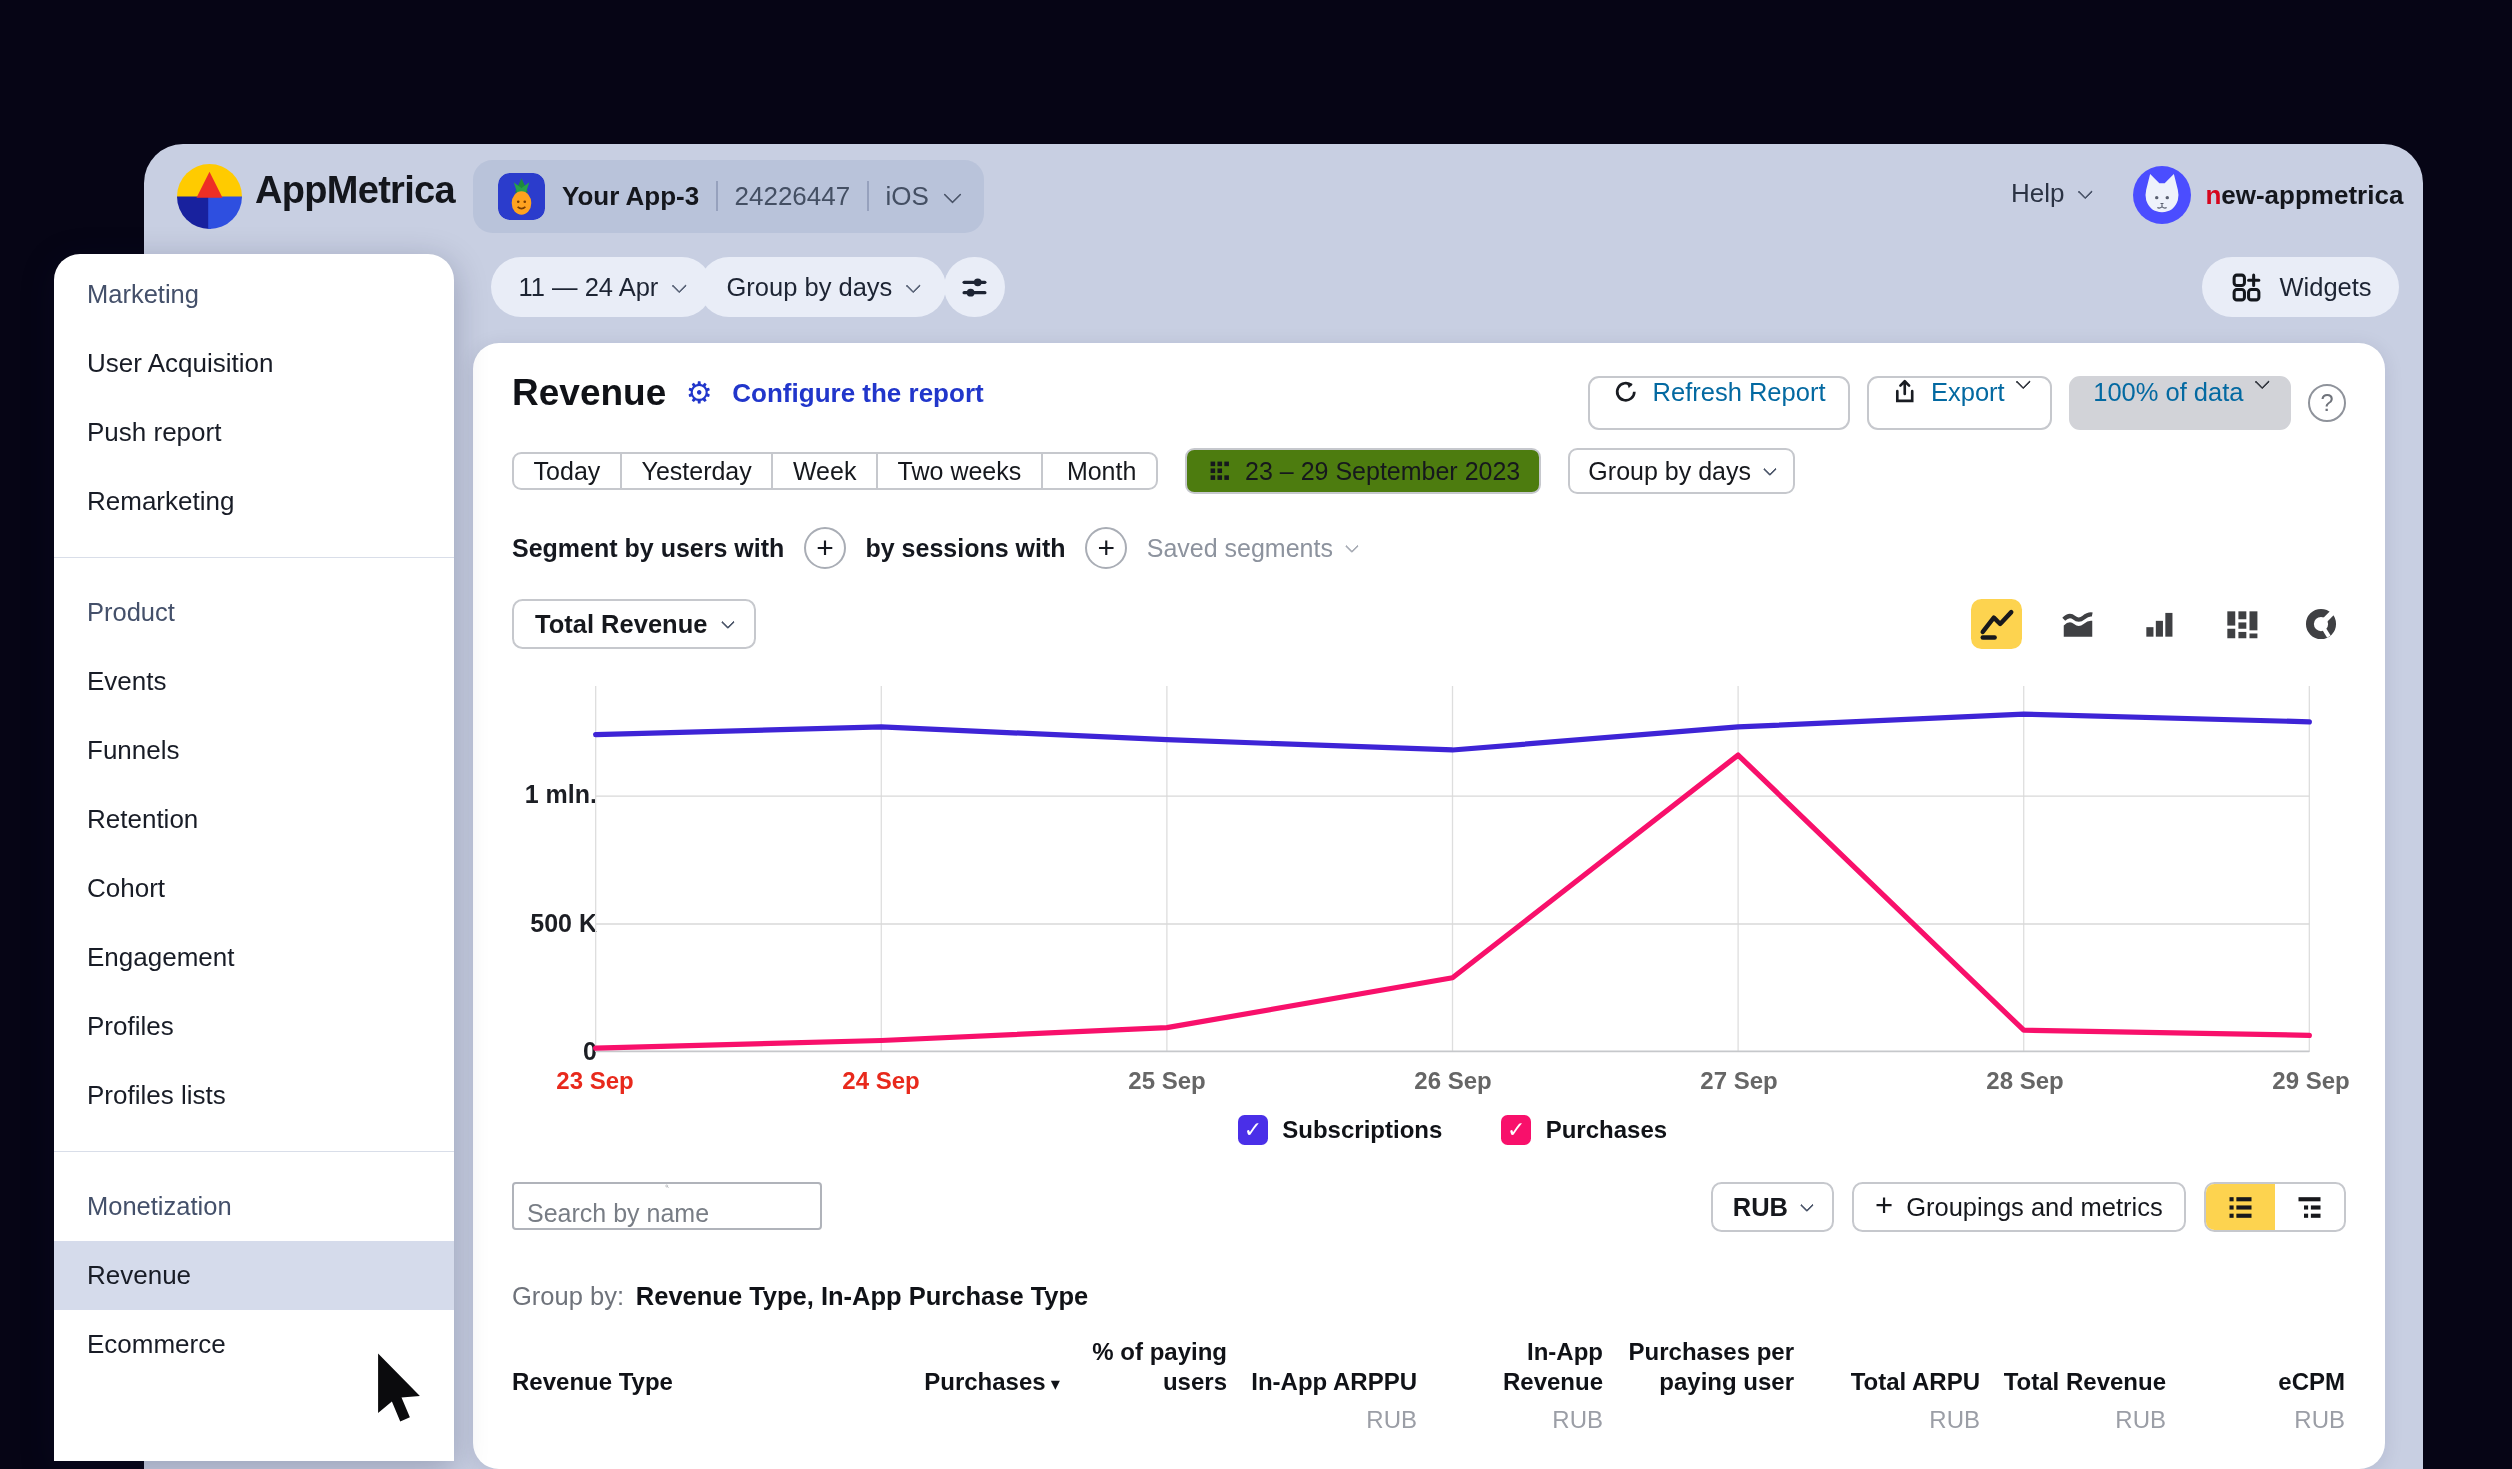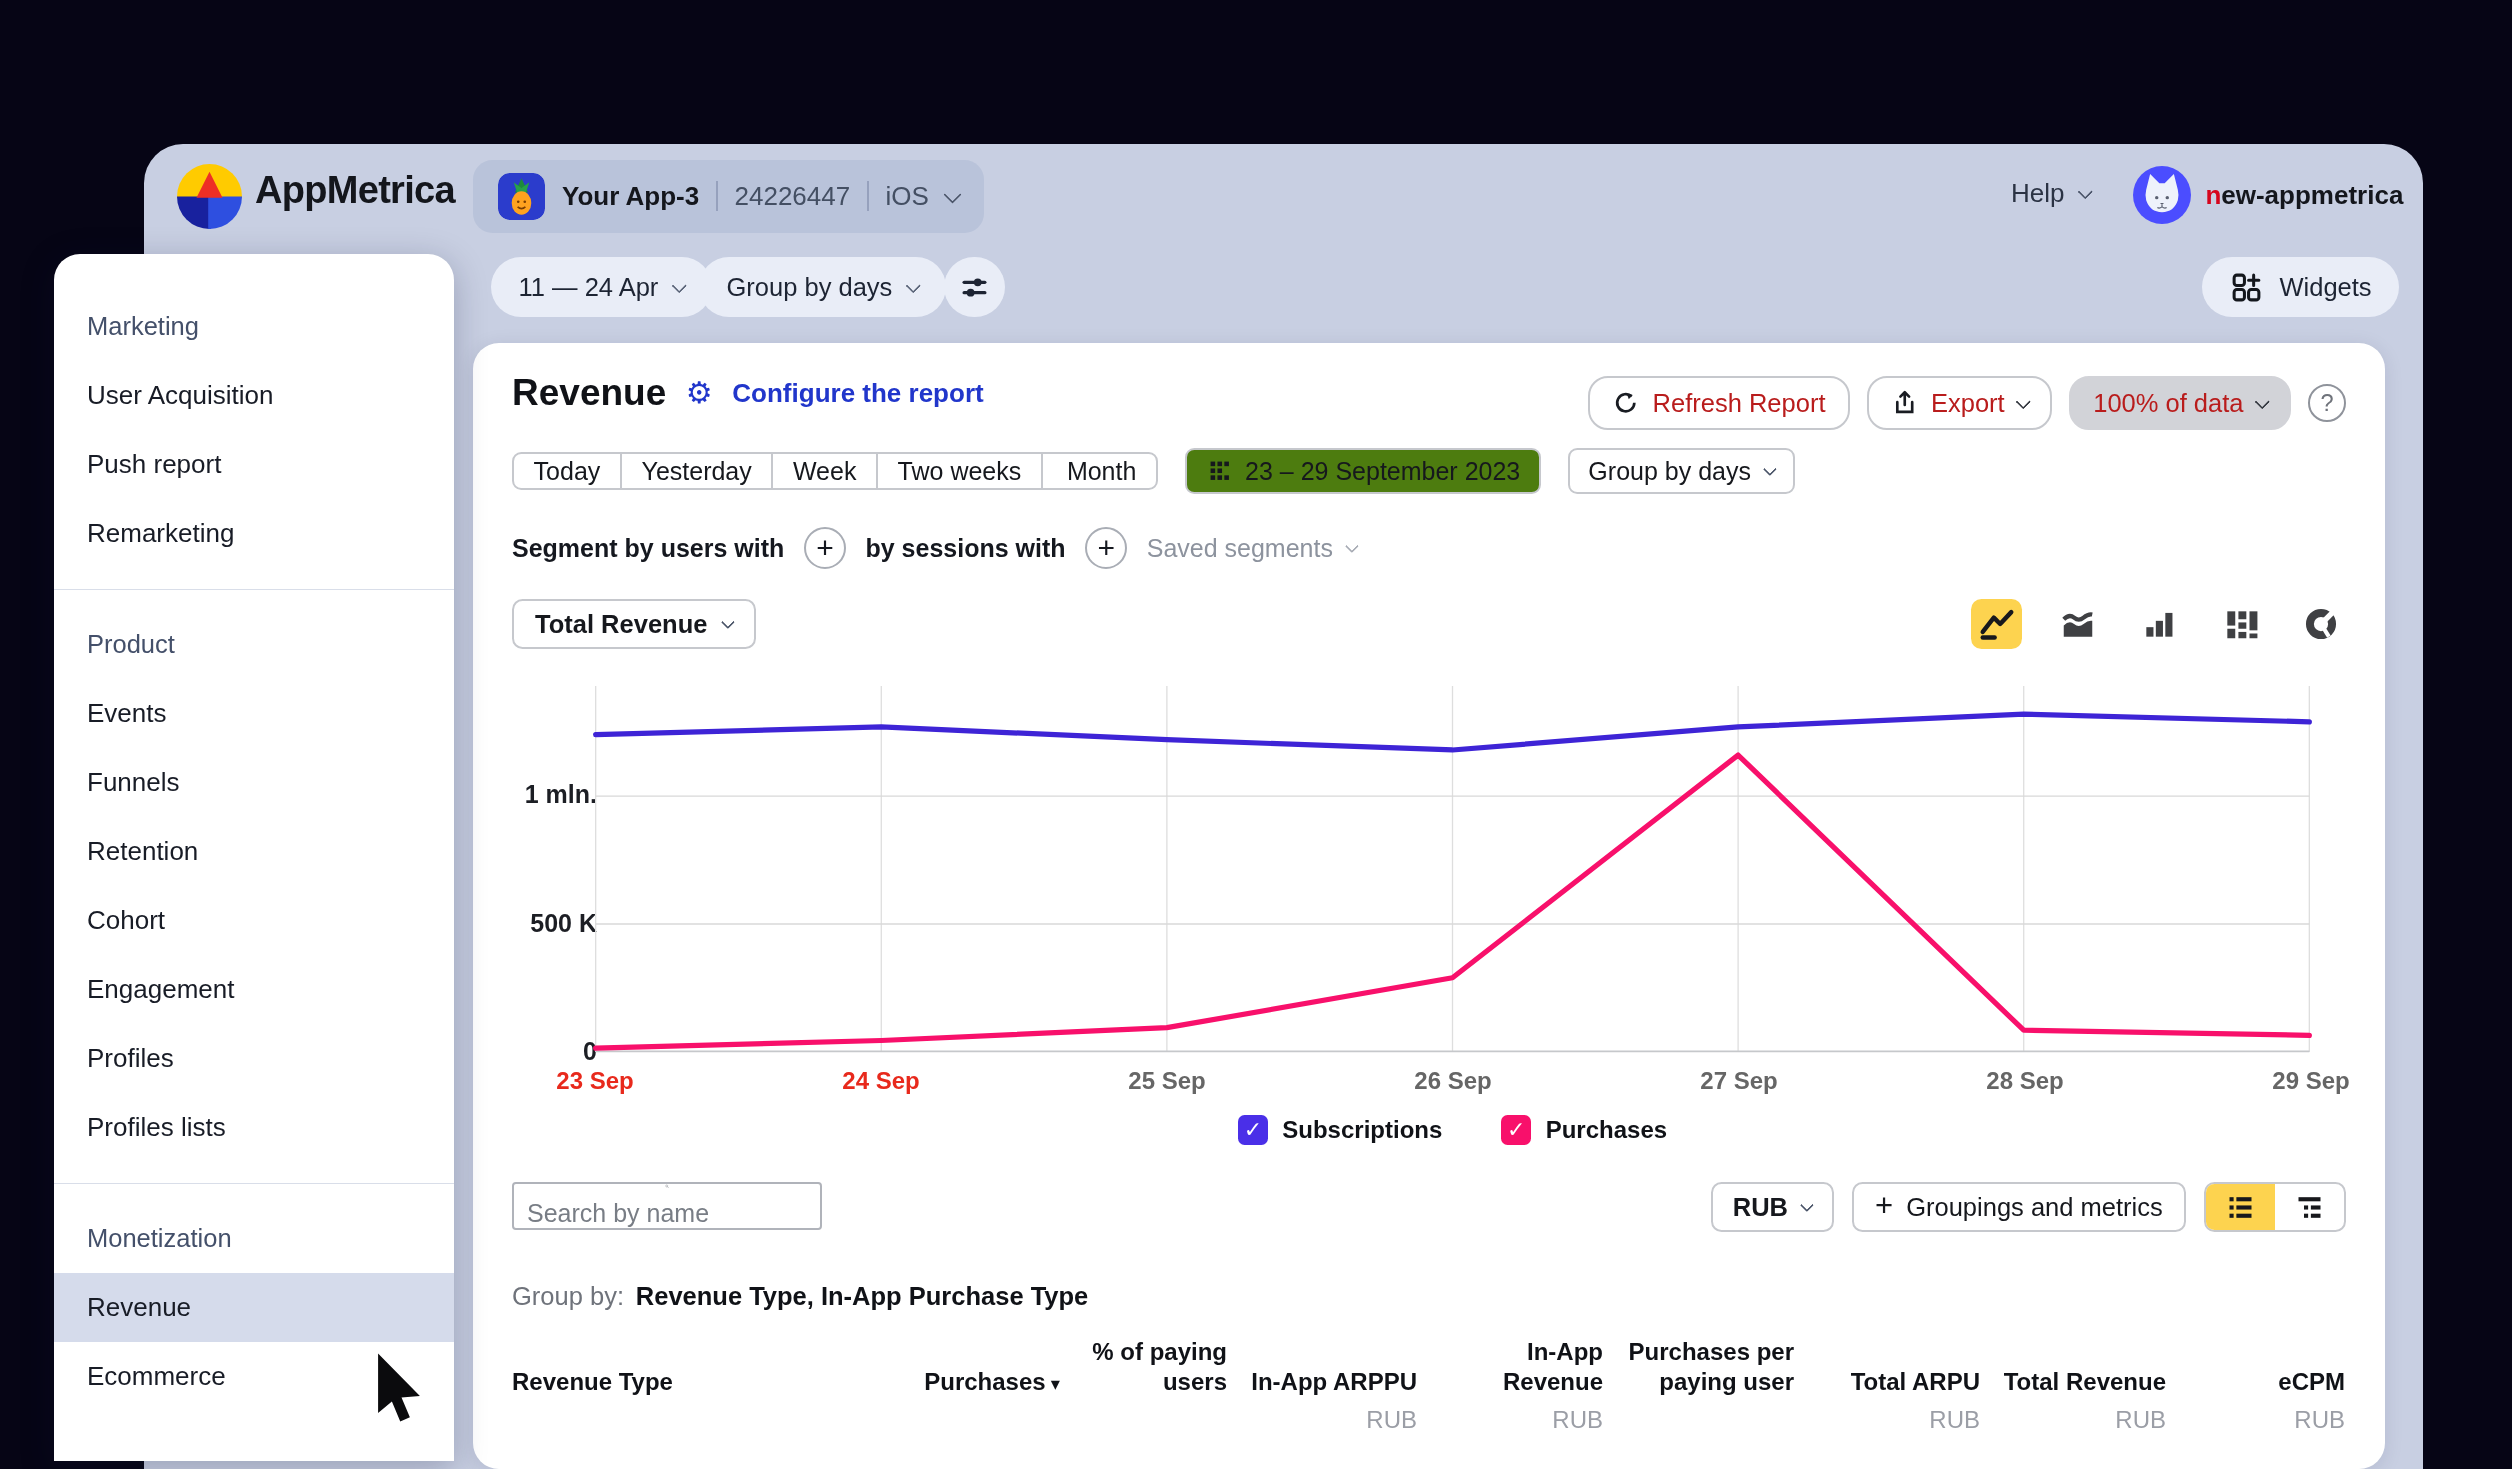--- a/index.html
+++ b/index.html
@@ -39,41 +39,41 @@
              color:#1d2433; cursor:pointer; }
   .tb-pill .chev { color:#5a6478; }
   #tb-date { left:347px; }
   #tb-group { left:555px; }
   #tb-filter { left:800px; width:61px; padding:0; justify-content:center; }
   #tb-widgets { left:2058px; gap:17px; }
 
   
   .sidebar { position:absolute; left:54px; top:254px; width:400px; bottom:8px; background:#fff;
              border-radius:26px 26px 0 0; box-shadow:0 7.9px 33px rgba(15,20,55,.25);
-             padding-top:38px; z-index:3; }
+             padding-top:6px; z-index:3; }
   .side-title { height:69px; display:flex; align-items:center; padding-left:33px;
                 font-size:25.5px; color:#44506a; }
   .side-item { height:69px; display:flex; align-items:center; padding-left:33px;
                font-size:26px; color:#181c26; cursor:pointer; }
   .side-item.selected { background:#d5dbeb; }
   .side-divider { height:1.3px; background:#d9dee9; margin:21px 0 19.6px 0; }
 
   
   .card { position:absolute; left:473px; top:343px; width:1912px; bottom:0; background:#fff;
           border-radius:26px; box-shadow:0 3.9px 19.6px rgba(15,20,55,.10); z-index:2; }
 
   .title-row { position:absolute; left:39px; top:29px; display:flex; align-items:center; gap:19.6px; }
   .report-title { font-size:37px; font-weight:bold; color:#101217; }
   .gear { font-size:30px; color:#2136cb; line-height:1; }
   .configure-link { font-size:26px; font-weight:bold; color:#2136cb; cursor:pointer; }
 
   .actions-row { position:absolute; right:39px; top:33px; display:flex; align-items:center; gap:17px; }
-  .act-btn { height:54px; border:2px solid #c6c8cd; border-radius:20px; background:#fff;
-             display:flex; align-items:center; gap:13px; padding:0 22px; font-size:25.5px;
-             color:#b91c1c; cursor:pointer; }
+  .act-btn { height:54px; border:2px solid #c6c8cd; border-radius:11px; background:#fff;
+             display:flex; gap:13px; padding:0 22px; font-size:25.5px;
+             color:#0369a1; cursor:pointer; }
   .act-btn.filled { background:#d2d3d8; border-color:#d2d3d8; }
   .act-btn .chev { width:10.5px; height:10.5px; color:#33373f; }
   .qmark { width:38px; height:38px; border:2.3px solid #8f939b; border-radius:50%; display:flex;
            align-items:center; justify-content:center; font-size:23.6px; color:#6f737b; cursor:pointer; }
 
   .ranges-row { position:absolute; left:39px; top:105px; display:flex; align-items:center; }
   .range-btn { height:38px; border:2px solid #c6c8cd; background:#fff; padding:0 19.6px;
                font-size:25px; color:#16181d; margin-left:-2px; display:flex; align-items:center; cursor:pointer; }
   .range-btn:first-child { border-radius:9.2px 0 0 9.2px; margin-left:0; }
   .range-btn:last-child { border-radius:0 9.2px 9.2px 0;padding-left:24px; }

